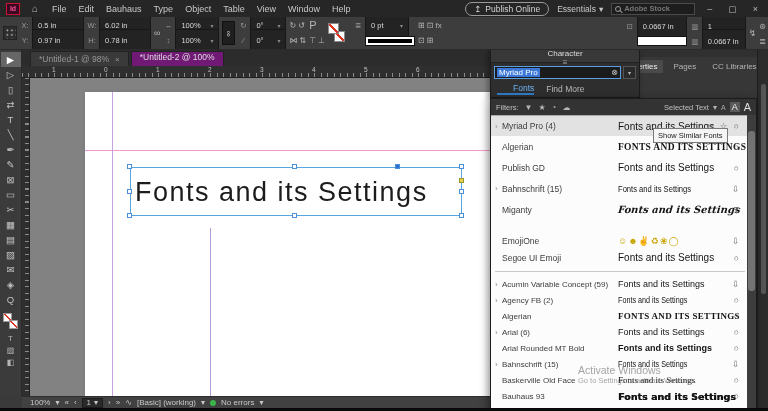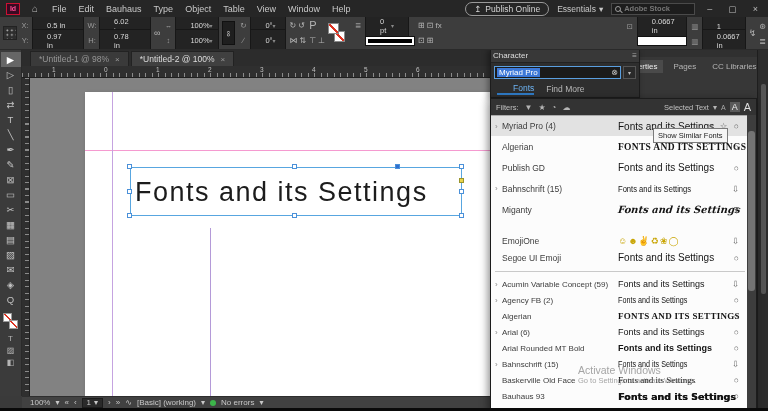--- a/index.html
+++ b/index.html
@@ -31,21 +31,21 @@
   #controlbar { position:absolute; left:0; top:17px; width:768px; height:33px; background:#3d3d3d;
     border-bottom:1px solid #2a2a2a; display:flex; align-items:center; gap:3px; padding:0 3px;
     overflow:hidden; z-index:11; }
   .proxy { width:14px; height:14px; border:1px solid #222; background:#2e2e2e;
     background-image:radial-gradient(#ccc 0.8px, transparent 1px); background-size:4.6px 4.6px;
     background-position:1px 1px; flex:none; }
   .pair { display:flex; flex-direction:column; gap:2px; flex:none; }
   .fld { display:flex; align-items:center; height:13px; gap:2px; }
   .fld .lab { font-size:7.5px; color:#9a9a9a; min-width:10px; text-align:center; }
   .fld .box { height:24px; background:#232323; border:1px solid #171717; color:#d8d8d8;
-    font-size:7.5px; display:flex; align-items:center; justify-content:space-between; padding:0 14px; }
+    font-size:7.5px; display:flex; align-items:center; justify-content:space-between; padding:0 5px; }
   .w52 { width:52px; } .w44 { width:44px; } .w36 { width:36px; } .w50 { width:50px; }
   .fld .car { color:#888; font-size:6px; }
   .icn { color:#b5b5b5; font-size:9px; line-height:13px; flex:none; }
   .icn.sm { font-size:8px; }
   .dark-btn { width:13px; height:24px; background:#1f1f1f; border:1px solid #111; color:#ccc;
     display:flex; align-items:center; justify-content:center; font-size:8px; flex:none; }
   .rot90 { transform:rotate(90deg); display:inline-block; }
   .swatch-stack { position:relative; width:22px; height:24px; flex:none; }
   .none-sw { position:absolute; width:11px; height:11px; background:#fff; border:1px solid #888; }
   .none-sw::after { content:""; position:absolute; inset:0;
@@ -54,21 +54,21 @@
   .stroke-prev { width:50px; height:10px; background:#fff; border:1px solid #111; display:flex;
     align-items:center; padding:0 2px; }
   .stroke-prev .bar { width:100%; height:4px; background:#000; }
   #cb-right { position:absolute; right:2px; top:0; height:33px; display:flex; align-items:center; gap:3px; }
 
   
   #tabbar { position:absolute; left:0; top:50px; width:628px; height:16px; background:#2c2c2c;
     display:flex; align-items:flex-end; padding-left:30px; gap:2px; z-index:2; }
   .dtab { height:15px; background:#3a3a3a; color:#969696; font-size:8.5px; display:flex;
     align-items:center; gap:6px; padding:0 8px; border:1px solid #222; border-bottom:none; }
-  .dtab.active { background:#404040; color:#ddd; }
+  .dtab.active { background:#701a75; color:#ddd;flex-direction:column; }
   .dtab .x { font-size:8px; color:#999; }
 
   
   #hruler { position:absolute; left:22px; top:66px; width:746px; height:12px; background:#2f2f2f;
     border-bottom:1px solid #1f1f1f; z-index:2; }
   #hruler .ticks { position:absolute; left:0; bottom:0; width:100%; height:4px;
     background:repeating-linear-gradient(90deg,#8a8a8a 0 1px, transparent 1px 6.5px); }
   #hruler .nums { position:absolute; left:30px; top:0; display:flex; }
   #hruler .nums span { width:52px; font-size:6.5px; color:#c0c0c0; }
   #vruler { position:absolute; left:22px; top:78px; width:8px; height:318px; background:#2f2f2f;
@@ -101,21 +101,21 @@
   #frame-text { position:absolute; left:4px; top:0; width:340px; height:49px; line-height:49px;
     font-size:27px; letter-spacing:1.5px; color:#1c1c1c; white-space:nowrap; }
   .h { position:absolute; width:5px; height:5px; background:#fff; border:1px solid #4a90d9; z-index:3; }
   .h.filled { background:#2f6fd0; }
   .h.yellow { background:#e8d44d; border-color:#99952e; }
 
   
   #char-panel { position:absolute; left:490px; top:48px; width:150px; height:50px; background:#2e2e2e;
     border:1px solid #1c1c1c; z-index:10; box-shadow:-2px 2px 6px rgba(0,0,0,.4); }
   .cp-title { height:14px; background:#383838; border-bottom:1px solid #222; display:flex;
-    align-items:center; justify-content:space-between; padding:0 2px; }
+    align-items:center; justify-content:space-between; padding:0 15px;flex-direction:column; }
   .cp-title .t { color:#ddd; font-size:8px; }
   .cp-title .m { color:#aaa; font-size:8px; }
   .cp-search { height:18px; display:flex; align-items:center; gap:2px; padding:0 3px; }
   .cp-input { flex:1; height:13px; background:#1b1b1b; border:1px solid #5a9fe0; display:flex;
     align-items:center; justify-content:space-between; padding:0 2px; }
   .cp-input .sel { background:#3c78d8; color:#fff; font-size:8px; padding:0 2px; }
   .cp-input .clr { color:#ccc; font-size:8px; }
   .cp-dd { width:13px; height:13px; background:#2a2a2a; border:1px solid #555; color:#bbb;
     font-size:6px; display:flex; align-items:center; justify-content:center; }
   .cp-tabs { height:16px; display:flex; gap:12px; padding:0 6px; align-items:center; }

